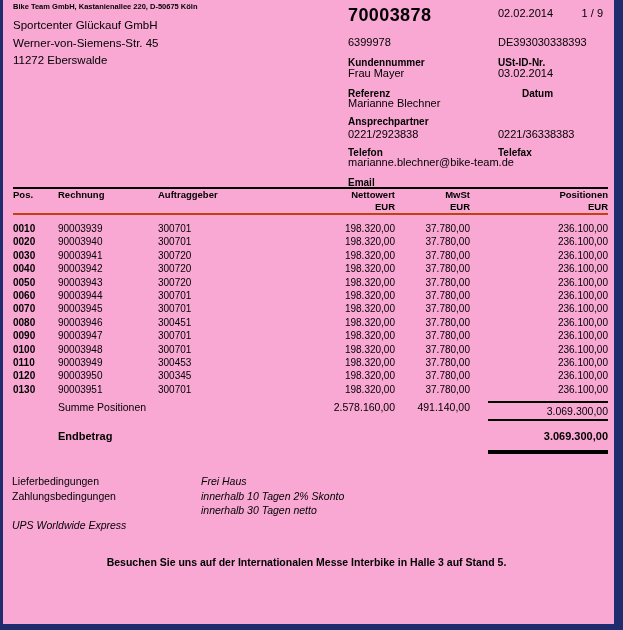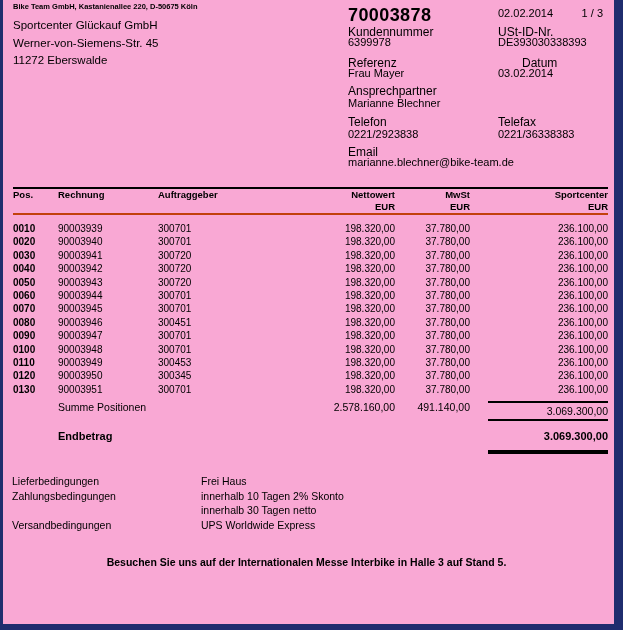--- a/index.html
+++ b/index.html
@@ -12,21 +12,21 @@
   }
   
   .border-left  { position: absolute; left: 0; top: 0; width: 3px; height: 630px; background: var(--navy); }
   .border-right { position: absolute; right: 0; top: 0; width: 9px; height: 630px; background: var(--navy); }
   .border-bottom{ position: absolute; left: 0; bottom: 0; width: 623px; height: 6px; background: var(--navy); }
 
   .sender-line { position: absolute; top: 2px; left: 13px; font-size: 7.5px; font-weight: bold; white-space: nowrap; }
   .recipient   { position: absolute; top: 17px; left: 13px; font-size: 11.5px; line-height: 17.5px; }
 
   .info { position: absolute; top: 0; left: 348px; width: 260px; height: 180px; }
-  .info .lab { position: absolute; font-size: 12px; font-weight: normal; white-space: nowrap; }
+  .info .lab { position: absolute; font-size: 10px; font-weight: bold; white-space: nowrap; margin-top: 32px; }
   .info .val { position: absolute; font-size: 11px; white-space: nowrap; }
   .doc-number { position: absolute; top: 5px; left: 0; font-size: 18px; font-weight: bold; letter-spacing: .4px; }
   .doc-date   { top: 7px; left: 150px; }
   .page-indicator { position: absolute; top: 7px; left: 150px; width: 105px; text-align: right; font-size: 11px; }
   .l-kundennummer { top: 25px; left: 0; }   .l-ustid { top: 25px; left: 150px; }
   .v-kundennummer { top: 36px; left: 0; }   .v-ustid { top: 36px; left: 150px; }
   .l-referenz { top: 56px; left: 0; }       .l-datum { top: 56px; left: 150px; padding-left: 24px; }
   .v-referenz { top: 67px; left: 0; }       .v-datum { top: 67px; left: 150px; }
   .l-ansprechpartner { top: 84px; left: 0; }
   .v-ansprechpartner { top: 97px; left: 0; }
@@ -60,21 +60,21 @@
   }
   tr.end-row td { padding-top: 9px; font-weight: bold; font-size: 11px; }
   .double-rule {
     width: 120px; margin-left: auto; margin-top: 8px; height: 4px;
     border-top: 2px solid #000; border-bottom: 2px solid #000;
   }
 
   .conditions { position: absolute; top: 474px; left: 12px; font-size: 10.5px; line-height: 14.6px; }
   .cond-row { display: flex; gap: 19px; }
   .cond-label { width: 170px; }
-  .cond-value { white-space: nowrap; }
+  .cond-value { white-space: nowrap; font-style: italic; }
 
   .footer-note {
     position: absolute; top: 556px; left: 0; width: 613px; text-align: center;
     font-size: 10.5px; font-weight: bold;
   }
 </style>
 </head>
 <body>
 
 <div class="page">
@@ -86,21 +86,21 @@
 
   <div class="recipient">
     <div>Sportcenter Glückauf GmbH</div>
     <div>Werner-von-Siemens-Str. 45</div>
     <div>11272 Eberswalde</div>
   </div>
 
   <div class="info">
     <div class="doc-number">70003878</div>
     <div class="val doc-date">02.02.2014</div>
-    <div class="page-indicator">1 / 3</div>
+    <div class="page-indicator">1 / 9</div>
 
     <div class="lab l-kundennummer">Kundennummer</div>
     <div class="lab l-ustid">USt-ID-Nr.</div>
     <div class="val v-kundennummer">6399978</div>
     <div class="val v-ustid">DE393030338393</div>
 
     <div class="lab l-referenz">Referenz</div>
     <div class="lab l-datum">Datum</div>
     <div class="val v-referenz">Frau Mayer</div>
     <div class="val v-datum">03.02.2014</div>
@@ -139,21 +139,21 @@
           </th>
         <th class="num">
           <div class="hline">Nettowert</div>
           <div class="hline">EUR</div>
         </th>
         <th class="num">
           <div class="hline">MwSt</div>
           <div class="hline">EUR</div>
         </th>
         <th class="num pad-r">
-          <div class="hline">Sportcenter</div>
+          <div class="hline">Positionen</div>
           <div class="hline">EUR</div>
         </th>
       </tr>
     </thead>
     <tbody id="invoice-rows">
     <tr>
       <td class="pos">0010</td>
       <td class="pad-l">90003939</td>
       <td class="pad-l">300701</td>
       <td class="num">198.320,00</td>
@@ -299,19 +299,18 @@
       </div>
       <div class="cond-row">
         <div class="cond-label">Zahlungsbedingungen</div>
         <div class="cond-value">innerhalb 10 Tagen 2% Skonto</div>
       </div>
       <div class="cond-row">
         <div class="cond-label"></div>
         <div class="cond-value">innerhalb 30 Tagen netto</div>
       </div>
       <div class="cond-row">
-        <div class="cond-label">Versandbedingungen</div>
         <div class="cond-value">UPS Worldwide Express</div>
       </div>
     </div>
 
   <div class="footer-note">Besuchen Sie uns auf der Internationalen Messe Interbike in Halle 3 auf Stand 5.</div>
 </div>
 
 </body></html>

